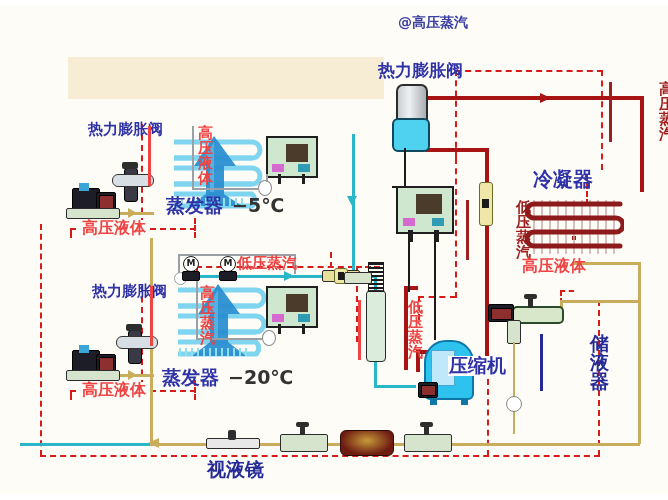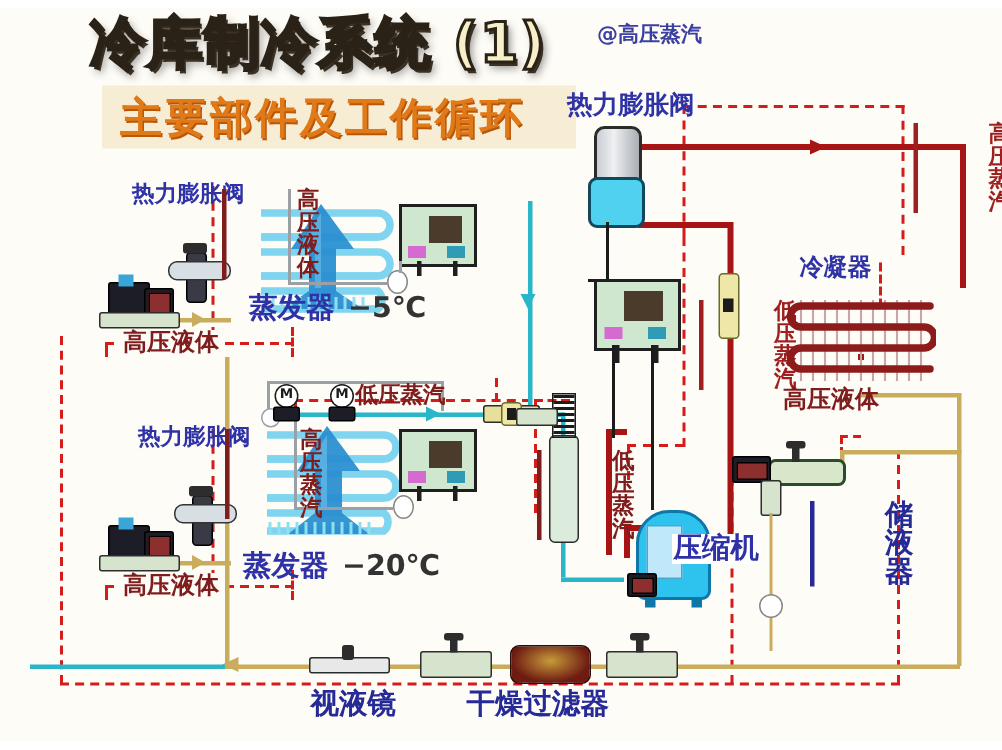--- a/index.html
+++ b/index.html
@@ -34,21 +34,21 @@
     position:absolute;left:80px;top:60px;
     font-size:28px;font-weight:bold;color:#e07a18;
     text-shadow:1px 1px 0 #b8560a;
     letter-spacing:2px;white-space:nowrap;
   }
 
   
   .lbl{position:absolute;white-space:nowrap;font-weight:bold;line-height:1.05;}
   .lbl.v{white-space:normal;width:1em;word-break:break-all;line-height:1.0;padding-left:47px;}
   .blue{color:#2f32a6;}
-  .orange{color:#7f1d1d;}
+  .orange{color:#ef4444;}
   .darkred{color:#9e1f1f;}
   .navy{color:#262a96;}
 
   
   .pipe{position:absolute;}
   .h{height:0;border-top-style:solid;}
   .v{width:0;border-left-style:solid;}
 
   .red{border-color:#a81414;}
   .tan{border-color:#c9ac5c;}
@@ -118,23 +118,21 @@
 </style>
 </head>
 <body>
 
 <div id="stage">
 
   <div class="bar top"></div>
   <div class="bar bot"></div>
 
   <div id="subtitle-box"></div>
-  <div id="title">冷库制冷系统 (1)</div>
   <div id="watermark">@高压蒸汽</div>
-  <div id="subtitle">主要部件及工作循环</div>
 
   <div class="dashline vv" style="left:40px;top:224px;height:232px;"></div>
   <div class="dashline hh" style="left:40px;top:455px;width:560px;"></div>
   <div class="dashline vv" style="left:598px;top:300px;height:156px;"></div>
 
   <div class="dashline hh" style="left:70px;top:228px;width:126px;"></div>
   <div class="dashline vv" style="left:70px;top:228px;height:10px;"></div>
   <div class="dashline vv" style="left:194px;top:218px;height:20px;"></div>
   <div class="dashline vv" style="left:141px;top:124px;height:100px;"></div>
 
@@ -352,21 +350,21 @@
   </div>
   <div class="pipe v black" style="left:408px;top:230px;height:62px;border-left-width:2px;"></div>
   <div class="pipe v black" style="left:434px;top:230px;height:110px;border-left-width:2px;"></div>
 
   <div class="lbl darkred v" style="left:609px;top:82px;font-size:15px;">高压蒸汽</div>
 
   <div class="sensor" style="left:479px;top:182px;width:12px;height:42px;background:#efe7a8;">
     <div class="blk" style="left:2px;top:16px;width:7px;height:9px;"></div>
   </div>
 
-  <div class="lbl blue" style="left:533px;top:170px;font-size:16px;">冷凝器</div>
+  <div class="lbl blue" style="left:533px;top:170px;font-size:20px;font-family:Liberation Mono, monospace;">冷凝器</div>
   <svg class="cond" style="left:524px;top:196px;width:100px;height:62px;" viewBox="0 0 100 62">
     <g stroke="#c9a6a6" stroke-width="1.4">
       <line x1="10" y1="4" x2="10" y2="58"></line>
         <line x1="18" y1="4" x2="18" y2="58"></line>
       <line x1="26" y1="4" x2="26" y2="58"></line>
         <line x1="34" y1="4" x2="34" y2="58"></line>
       <line x1="42" y1="4" x2="42" y2="58"></line>
         <line x1="50" y1="4" x2="50" y2="58"></line>
       <line x1="58" y1="4" x2="58" y2="58"></line>
         <line x1="66" y1="4" x2="66" y2="58"></line>
@@ -408,18 +406,17 @@
   <div class="valve-stem" style="left:300px;top:426px;width:5px;height:9px;"></div>
   <div class="valve-cap" style="left:296px;top:422px;width:13px;height:5px;"></div>
 
   <div class="drier" style="left:340px;top:430px;width:52px;height:24px;"></div>
 
   <div class="valve-body" style="left:404px;top:434px;width:46px;height:16px;"></div>
   <div class="valve-stem" style="left:424px;top:426px;width:5px;height:9px;"></div>
   <div class="valve-cap" style="left:420px;top:422px;width:13px;height:5px;"></div>
 
   <div class="lbl navy" style="left:204px;top:460px;font-size:19px;background:#fdfcf7;padding:0 3px;">视液镜</div>
-  <div class="lbl navy" style="left:308px;top:460px;font-size:19px;background:#fdfcf7;padding:0 3px;">干燥过滤器</div>
 
   <div class="lbl orange" style="left:80px;top:220px;font-size:16px;background:#fdfcf7;padding:0 2px;">高压液体</div>
   <div class="lbl orange" style="left:80px;top:382px;font-size:16px;background:#fdfcf7;padding:0 2px;">高压液体</div>
 
 </div>
 
 </body></html>

